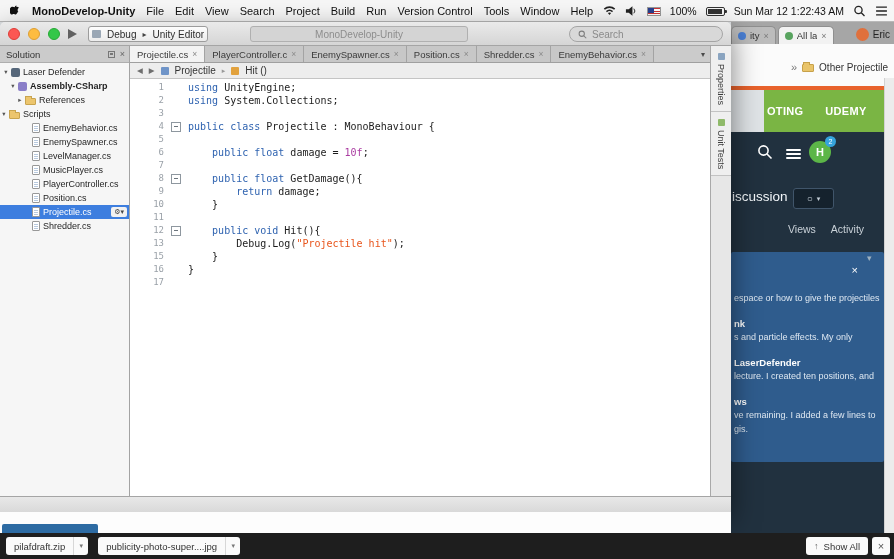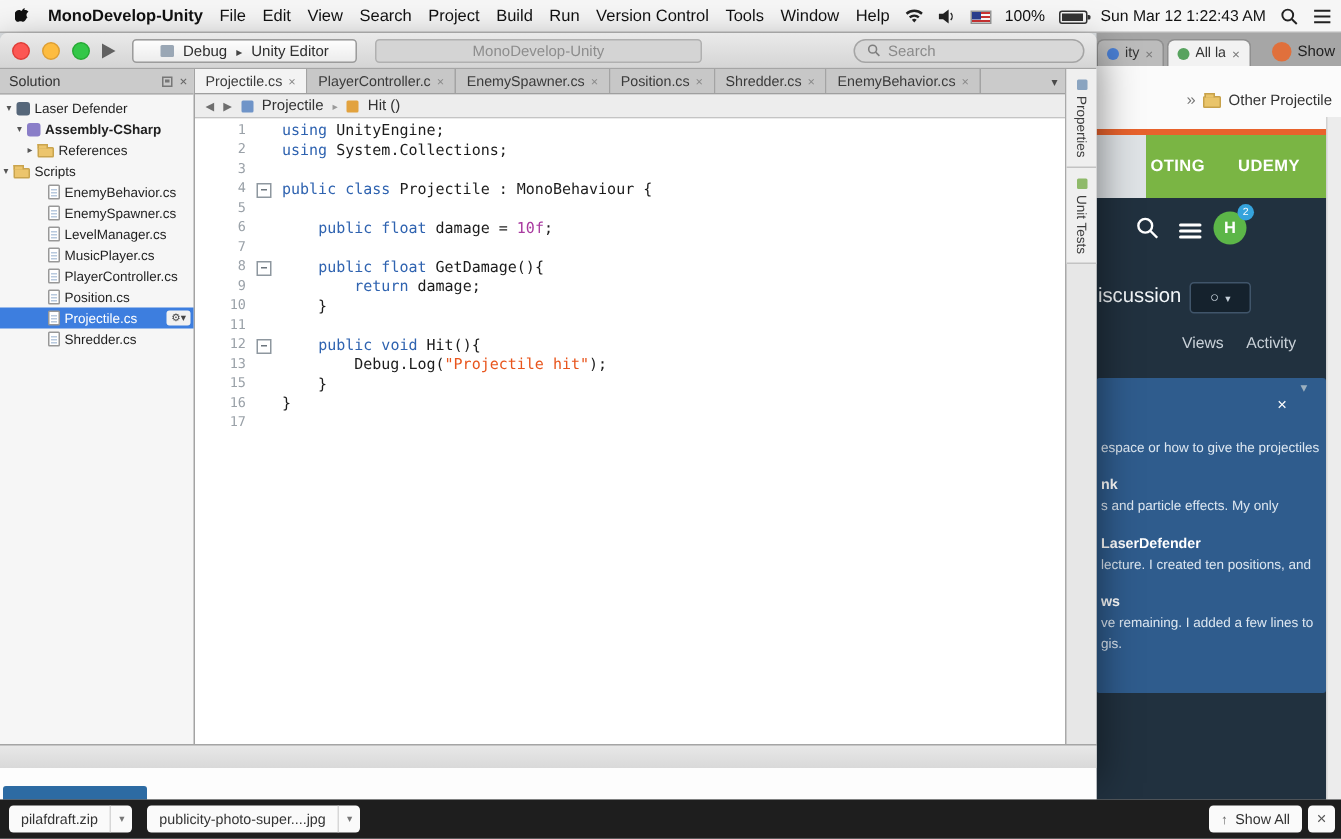--- a/index.html
+++ b/index.html
@@ -80,21 +80,21 @@
   .mdtoolbar{position:absolute;left:0;top:0;width:731px;height:24px;
     background:linear-gradient(#eaeaea,#d5d5d5);border-bottom:1px solid #a5a5a5;border-radius:5px 5px 0 0}
   .light{position:absolute;top:6px;width:12px;height:12px;border-radius:50%}
   .light.red{left:8px;background:#fc5753;border:.5px solid #df3e38}
   .light.yellow{left:28px;background:#fdbc40;border:.5px solid #de9f34}
   .light.green{left:48px;background:#33c748;border:.5px solid #27aa35}
   .mdplay{position:absolute;left:68px;top:7px;width:0;height:0;
     border-left:9px solid #616161;border-top:5px solid transparent;border-bottom:5px solid transparent}
   .runchip{position:absolute;left:88px;top:4px;height:16px;display:flex;align-items:center;gap:6px;
     background:linear-gradient(#fdfdfd,#ececec);border:1px solid #9c9c9c;border-radius:3px;
-    padding:0 18px;font-size:10px;color:#2e2e2e;white-space:nowrap}
+    padding:0 3px;font-size:10px;color:#2e2e2e;white-space:nowrap}
   .rcicon{width:9px;height:8px;background:#9aa7b5;border-radius:1px;flex:none}
   .rcsep{color:#444;font-size:8px}
   .mdtitle{position:absolute;left:250px;top:4px;width:218px;height:16px;background:#d4d4d4;
     border:1px solid #b0b0b0;border-radius:3px;color:#8d8d8d;font-size:10px;
     display:flex;align-items:center;justify-content:center}
   .mdsearch{position:absolute;right:8px;top:4px;width:154px;height:16px;background:#d8d8d8;
     border:1px solid #a5a5a5;border-radius:8px;display:flex;align-items:center;gap:5px;padding-left:8px}
   .mdsearch svg{width:9px;height:9px}
   .mdsearch .ph{color:#8a8a8a;font-size:10px}
 
@@ -243,21 +243,21 @@
           <span class="cx">×</span>
         </div>
         <div class="ctab active">
           <span class="cfav" style="background: rgb(88, 163, 95);"></span>
           <span class="clab">All la</span>
           <span class="cx">×</span>
         </div>
       </div>
     <div class="cprofile">
       <span class="cavatar"></span>
-      <span>Show</span>
+      <span>Eric</span>
     </div>
   </div>
   <div id="ctoolbar">
     <div class="bmrow">
       <span class="chev">»</span>
       <span class="cfolder"></span>
       <span class="cbm">Other Projectile</span>
     </div>
   </div>
   <div id="porange"></div>

